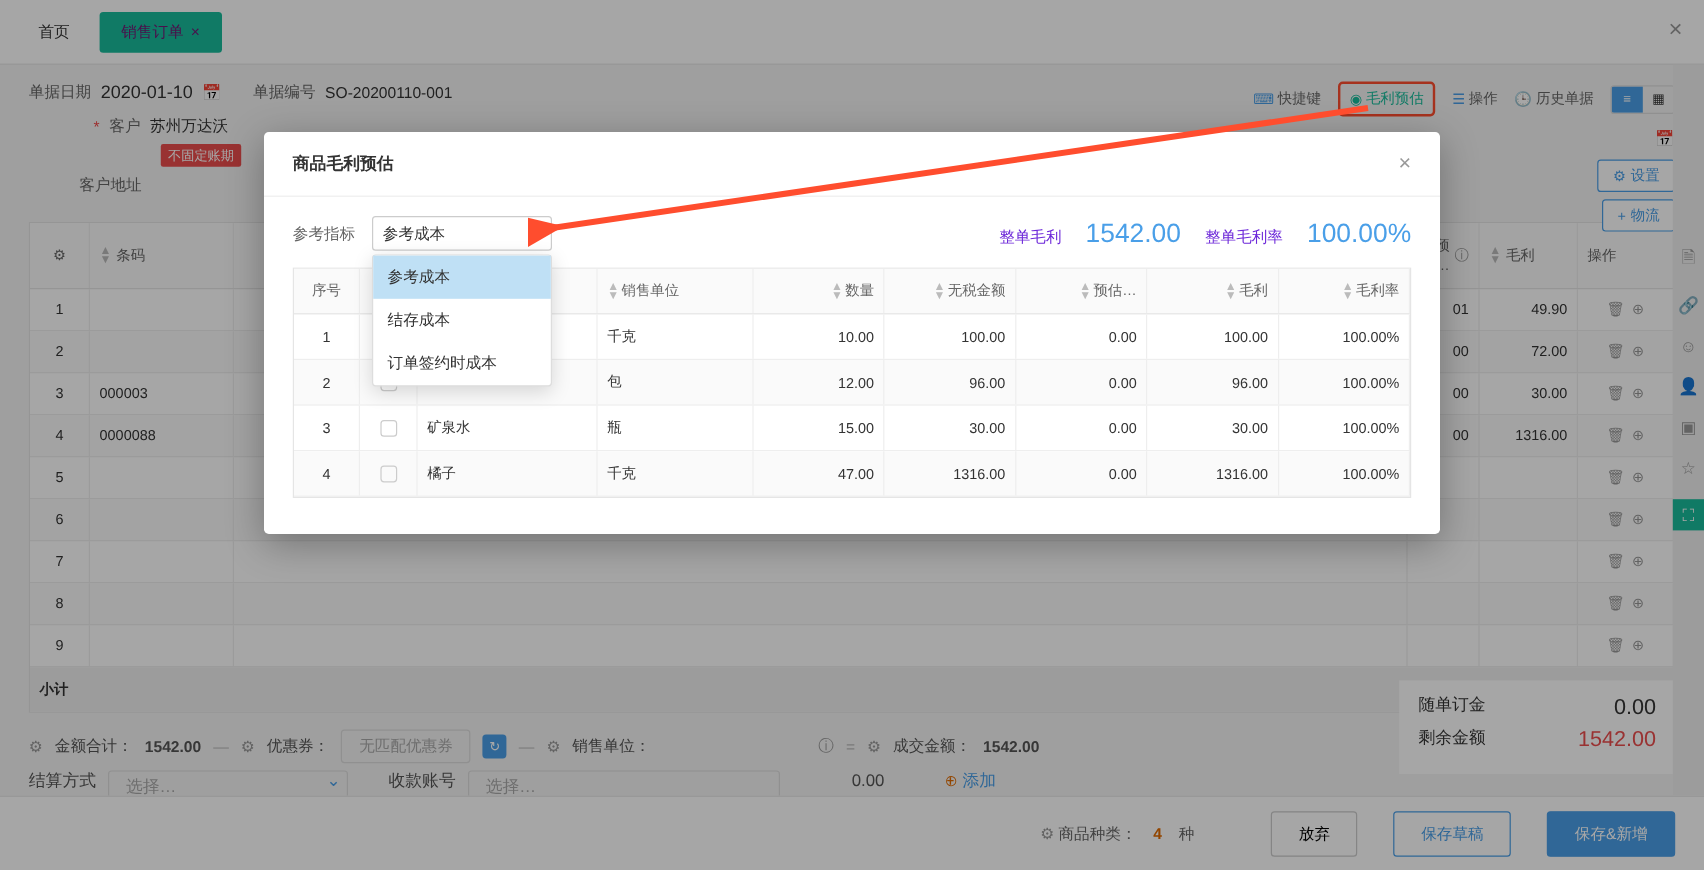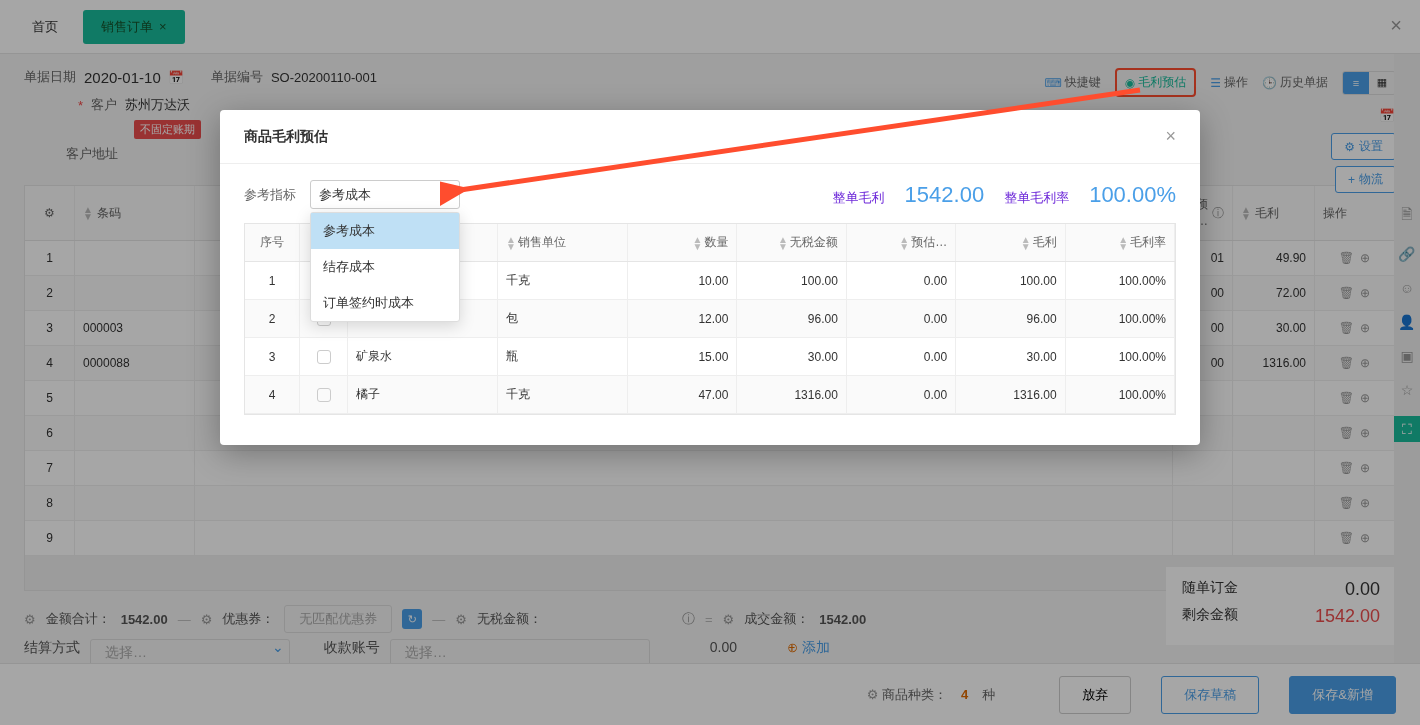--- a/index.html
+++ b/index.html
@@ -1,21 +1,21 @@
 <!DOCTYPE html>
 <html><head>
 <meta charset="utf-8">
 <style>
 * { box-sizing: border-box; margin: 0; padding: 0; }
 body { font-family: -apple-system, "Helvetica Neue", Arial, sans-serif; font-size: 13px; color: #333; background: #f5f5f5; width: 1420px; height: 725px; overflow: hidden; position: relative; }
 
 
 .tab-bar { display: flex; align-items: center; height: 54px; background: #fff; border-bottom: 1px solid #e5e5e5; padding: 0 20px; position: relative; gap: 13px; }
 .tab-home { padding: 8px 12px; color: #333; cursor: pointer; }
-.tab-active { background: #1abc9c; color: #14532d; padding: 8px 18px; border-radius: 3px; display: flex; align-items: center; gap: 6px; }
+.tab-active { background: #1abc9c; color: #701a75; padding: 8px 18px; border-radius: 3px; display: flex; align-items: center; gap: 6px; }
 .tab-close { cursor: pointer; }
 .tab-bar-close { position: absolute; right: 18px; top: 14px; font-size: 20px; cursor: pointer; color: #999; }
 
 
 .doc-header { padding: 14px 24px 8px; }
 .doc-row1 { display: flex; align-items: center; gap: 8px; margin-bottom: 10px; }
 .label { color: #666; font-size: 13px; }
 .doc-date { font-size: 15px; font-weight: 500; }
 .cal-icon { color: #4a9fe8; }
 .header-actions { position: absolute; right: 24px; top: 68px; display: flex; align-items: center; gap: 14px; }
@@ -281,36 +281,37 @@
       <div class="bg-tr">
         <div class="bg-td col-idx">9</div>
     <div class="bg-td col-barcode"></div>
     <div class="bg-td col-flex"></div>
     <div class="bg-td col-est"></div>
     <div class="bg-td col-profit"></div>
     <div class="bg-td col-ops"><span class="op-icon">🗑</span><span class="op-icon">⊕</span></div>
       </div>
     </div>
   <div class="subtotal-row">
+    <div class="subtotal-left">小计</div>
     <div class="subtotal-right">1467.90</div>
   </div>
 </div>
 
 <div class="summary-bar">
   <span class="gear">⚙</span>
   <span>金额合计：</span>
   <span class="big-val">1542.00</span>
   <span class="summary-sep">—</span>
   <span class="gear">⚙</span>
   <span>优惠券：</span>
   <span class="pill-select">无匹配优惠券</span>
   <span class="refresh-icon">↻</span>
   <span class="summary-sep">—</span>
   <span class="gear">⚙</span>
-  <span>无税金额：</span>
+  <span>销售单位：</span>
   <span style="width:120px"></span>
   <span style="color:#999">ⓘ</span>
   <span class="summary-sep">=</span>
   <span class="gear">⚙</span>
   <span>成交金额：</span>
   <span class="big-val">1542.00</span>
 </div>
 
 <div class="pay-row">
   <span>结算方式</span>

